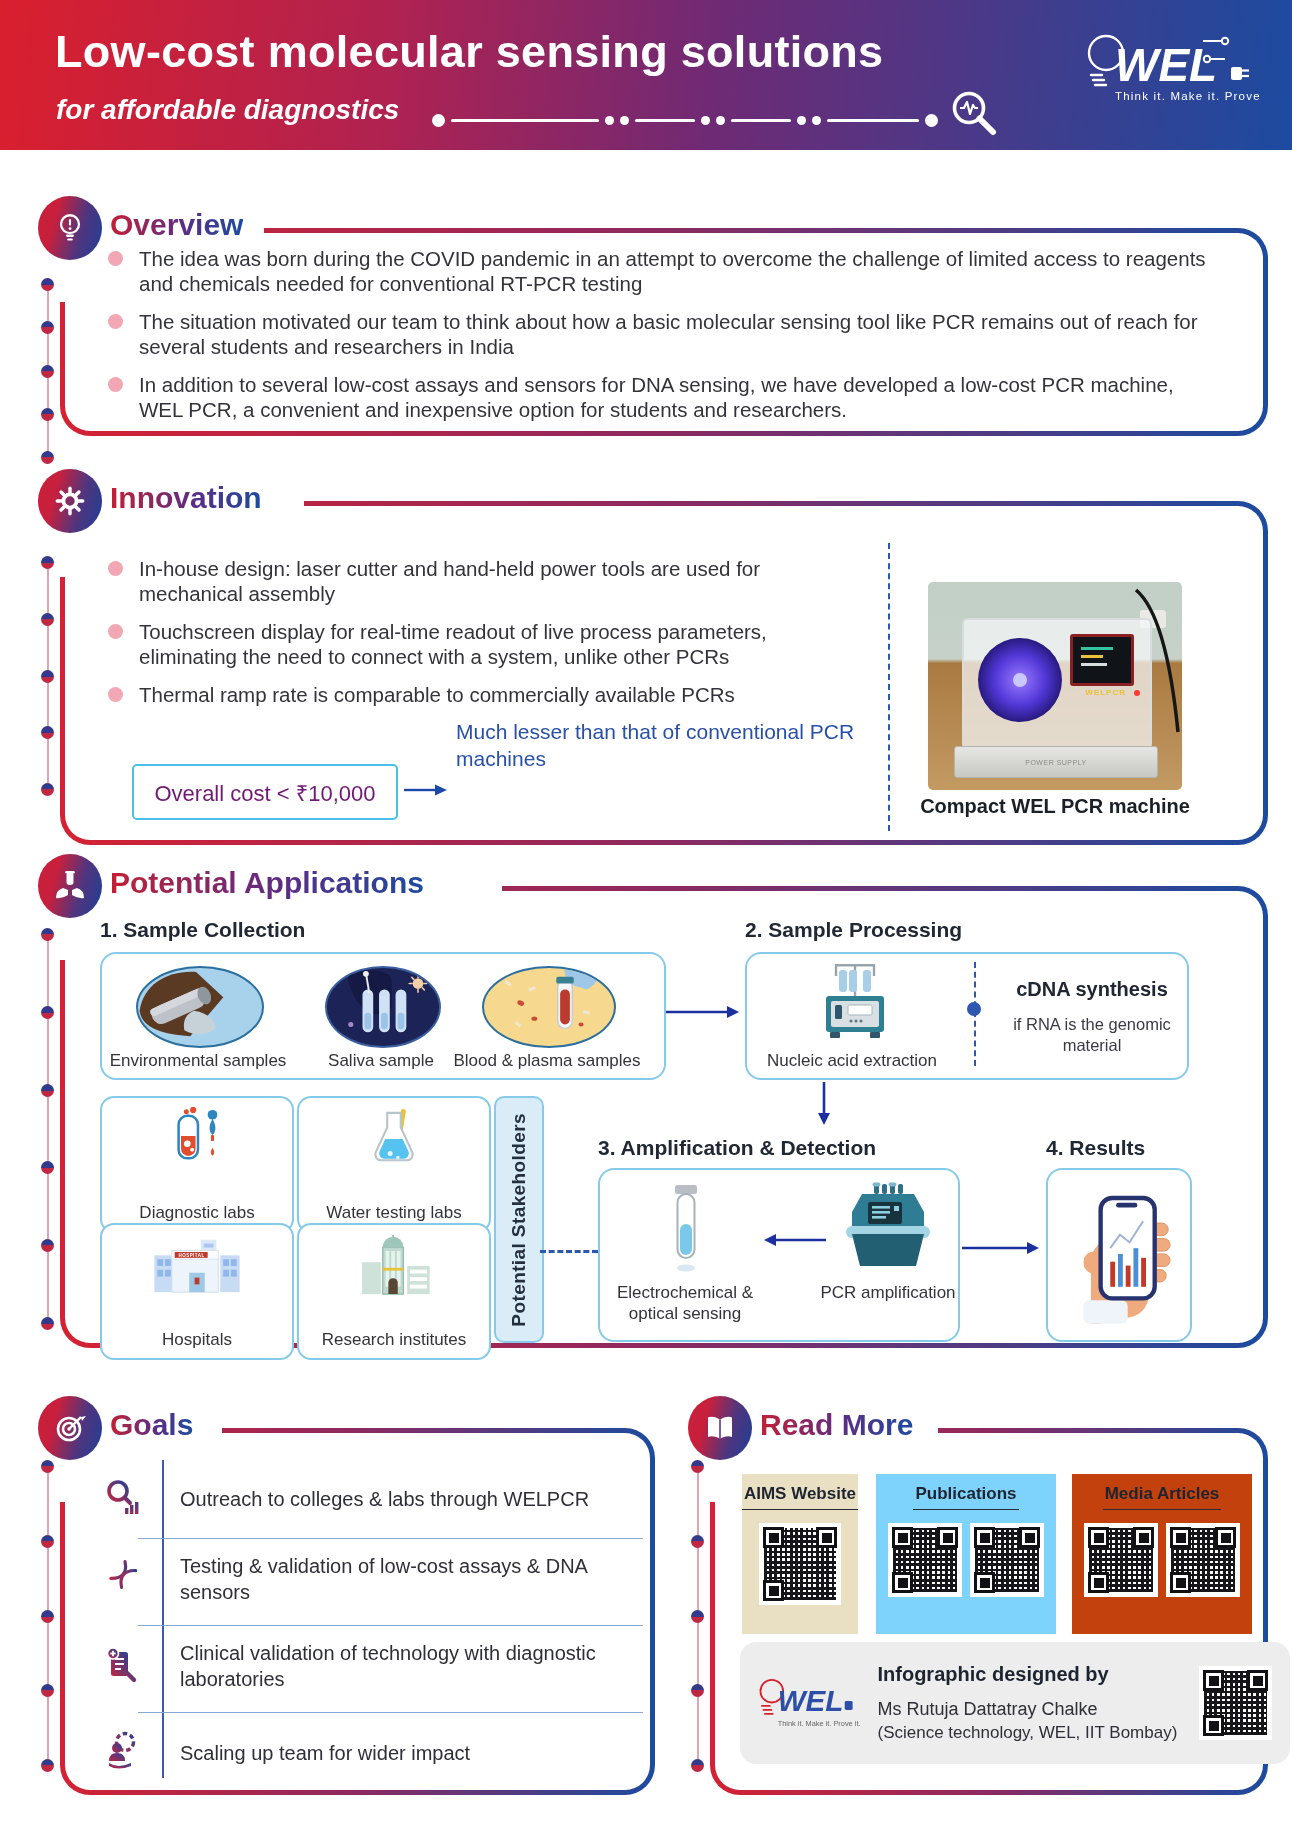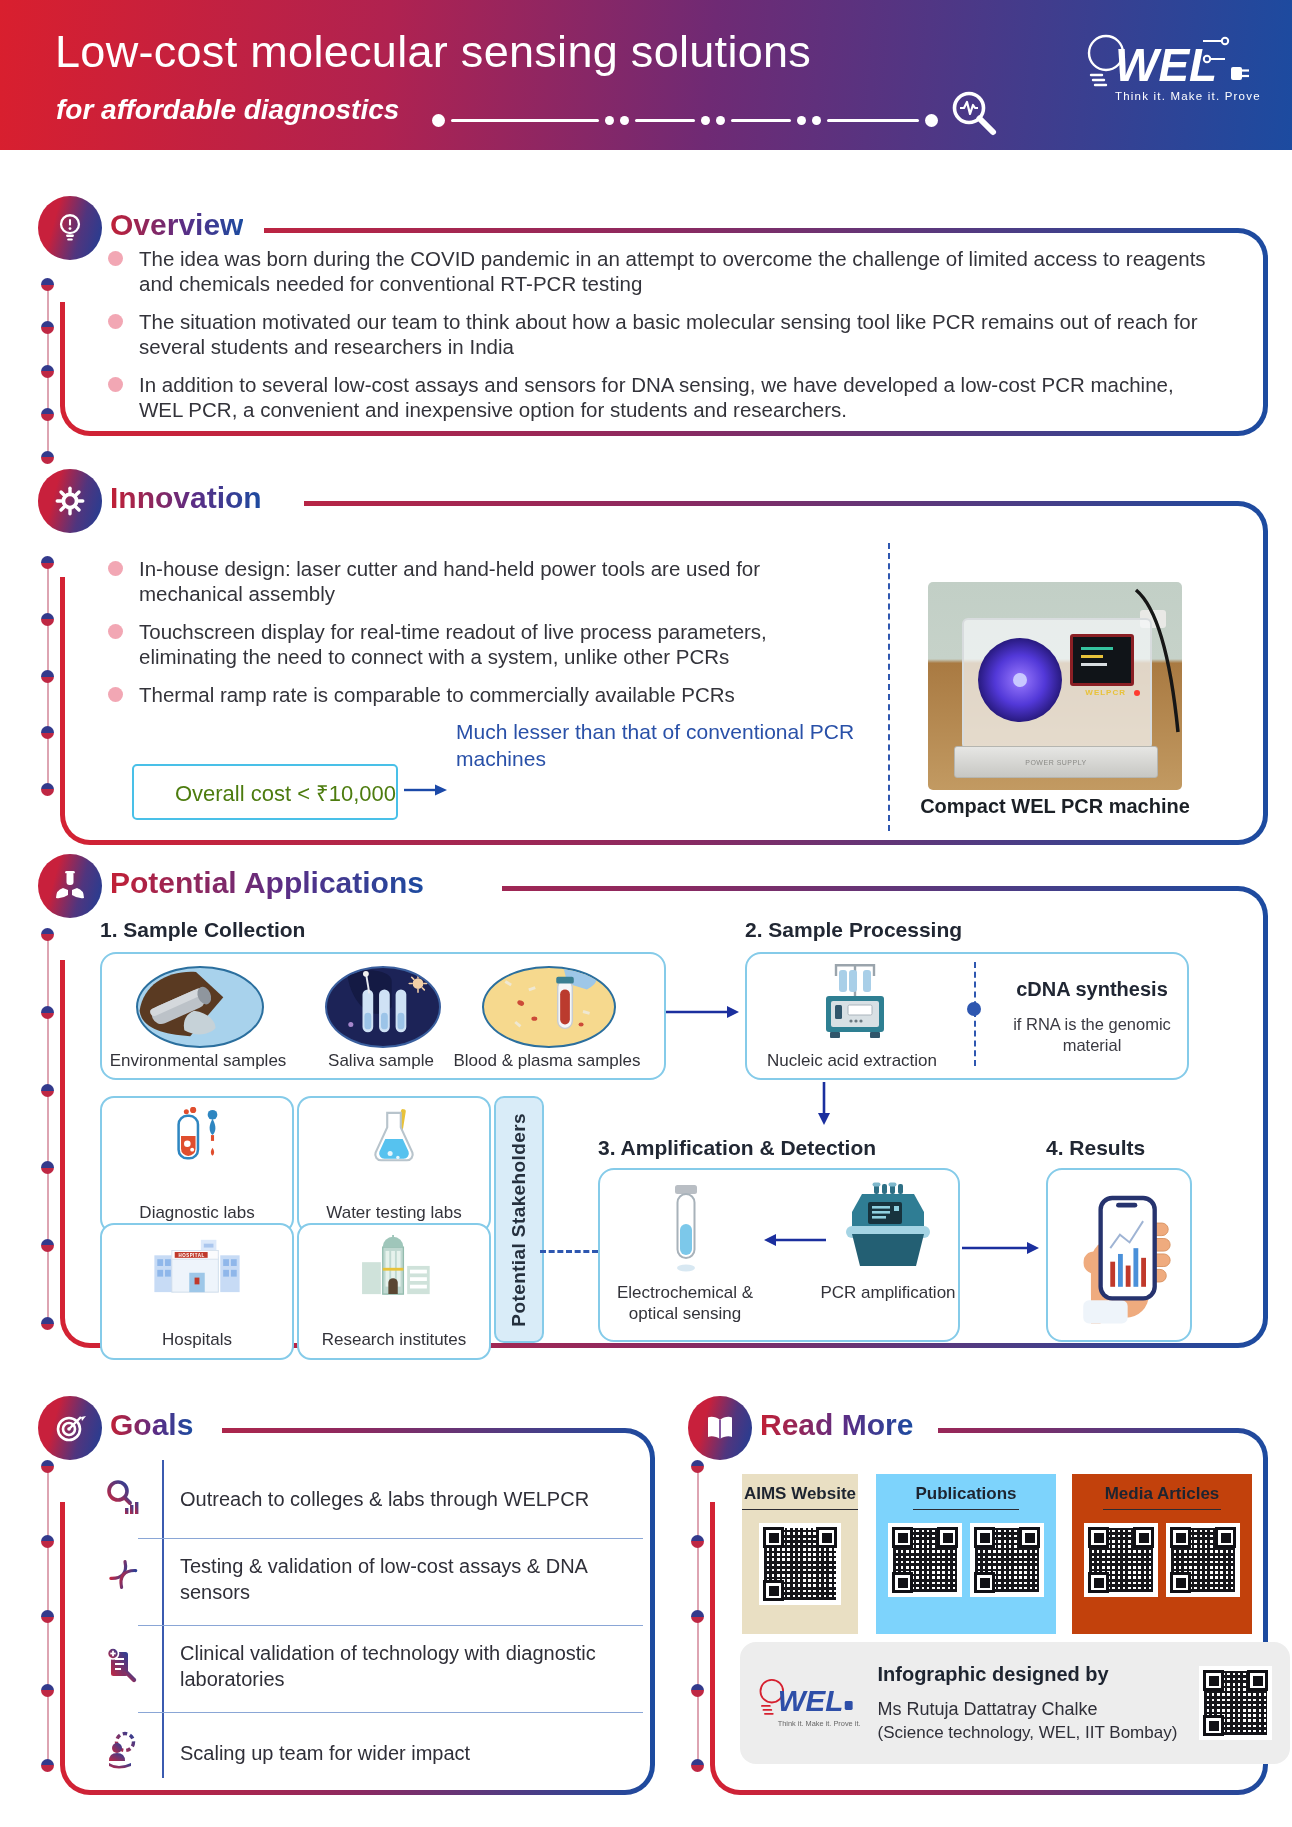--- a/index.html
+++ b/index.html
@@ -3,21 +3,21 @@
 <meta charset="utf-8">
 <style>
   html,body{margin:0;padding:0;background:#fff}
   .page{position:relative;width:1292px;height:1827px;background:#fff;overflow:hidden;
         font-family:"Liberation Sans",sans-serif;color:#2f2f38}
   .abs{position:absolute}
 
   
   .hdr{left:0;top:0;width:1292px;height:150px;
        background:linear-gradient(95deg,#d91f2e 0%,#b02250 30%,#6f2a74 55%,#1c4ba0 100%)}
-  .hdr-title{left:55px;top:26px;font-size:45px;font-weight:normal;color:#fff;letter-spacing:.3px;white-space:nowrap}
+  .hdr-title{left:55px;top:26px;font-size:45px;font-weight:bold;color:#fff;letter-spacing:.3px;white-space:nowrap}
   .hdr-sub{left:56px;top:94px;font-size:28px;font-style:italic;font-weight:bold;color:#fff;white-space:nowrap}
   .deco{display:flex;align-items:center;gap:6px}
   .deco i{display:block;background:#fff}
   .deco .dot{width:9px;height:9px;border-radius:50%}
   .deco .dotL{width:13px;height:13px;border-radius:50%}
   .deco .seg{height:2.6px;border-radius:2px}
 
   
   .frame{border-radius:30px;background:linear-gradient(90deg,#d42233 0%,#8c2960 50%,#1c4ba0 100%)}
   .frame i{position:absolute;inset:5px;background:#fff;border-radius:25px;display:block}
@@ -37,22 +37,22 @@
           background:linear-gradient(180deg,#333a8c 50%,#bf2743 50%)}
 
   
   .bul{display:flex;gap:16px;margin-bottom:13px}
   .bul b{flex:0 0 15px;width:15px;height:15px;border-radius:50%;background:#f2a7b4;margin-top:5px}
   .bul span{font-size:20.5px;line-height:1.22;color:#33333a}
 
   
   .dashv{border-left:2.5px dashed #2e57b0}
   .dashh{border-top:3px dashed #2e57b0}
-  .costbox{display:flex;align-items:center;justify-content:flex-end;border:2.5px solid #49c0e8;
-           border-radius:5px;color:#4d7c0f;font-size:22px}
+  .costbox{display:flex;align-items:center;justify-content:center;border:2.5px solid #49c0e8;
+           border-radius:5px;color:#701a75;font-size:22px}
   .costnote{font-size:21px;color:#2950a8;line-height:1.3}
   .photo{border-radius:5px;overflow:hidden;
          background:linear-gradient(180deg,#c2cfc6 0%,#c6d2c9 37%,#a97a42 39%,#c29a62 100%)}
   .caption{font-size:20px;font-weight:bold;color:#1b2026;text-align:center}
 
   
   .h2x{font-size:21px;font-weight:bold;color:#212733;white-space:nowrap}
   .appbox{border:2px solid #85cbe9;border-radius:16px;background:#fff}
   .appcard{border:2px solid #85cbe9;border-radius:14px;background:#fff;display:flex;
            flex-direction:column;align-items:center;justify-content:space-between;padding:9px 4px 8px}

